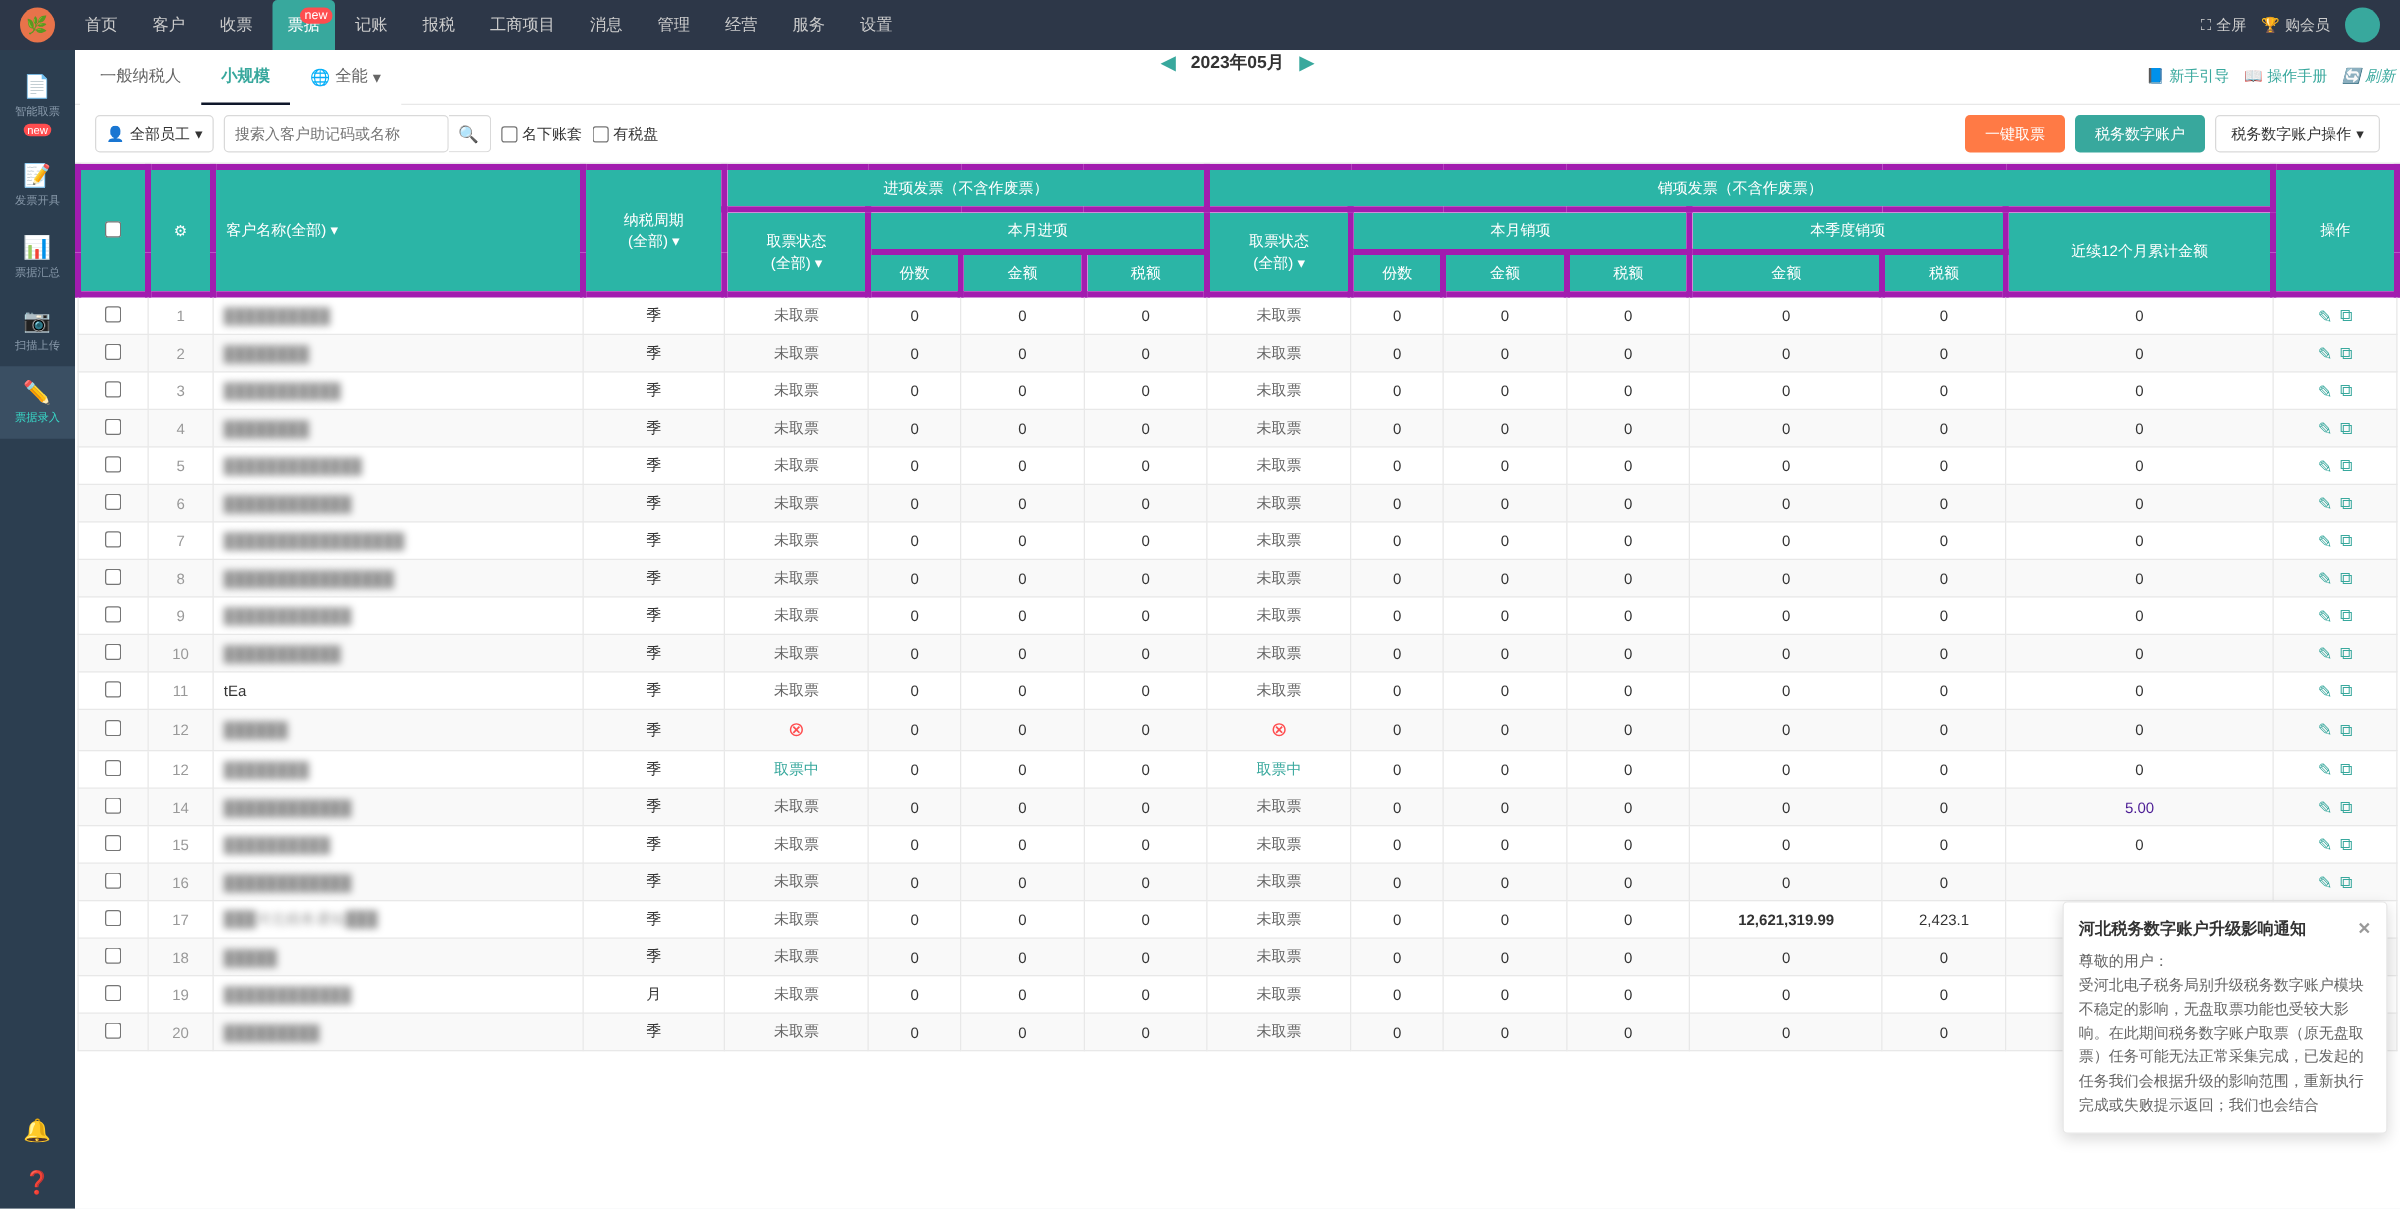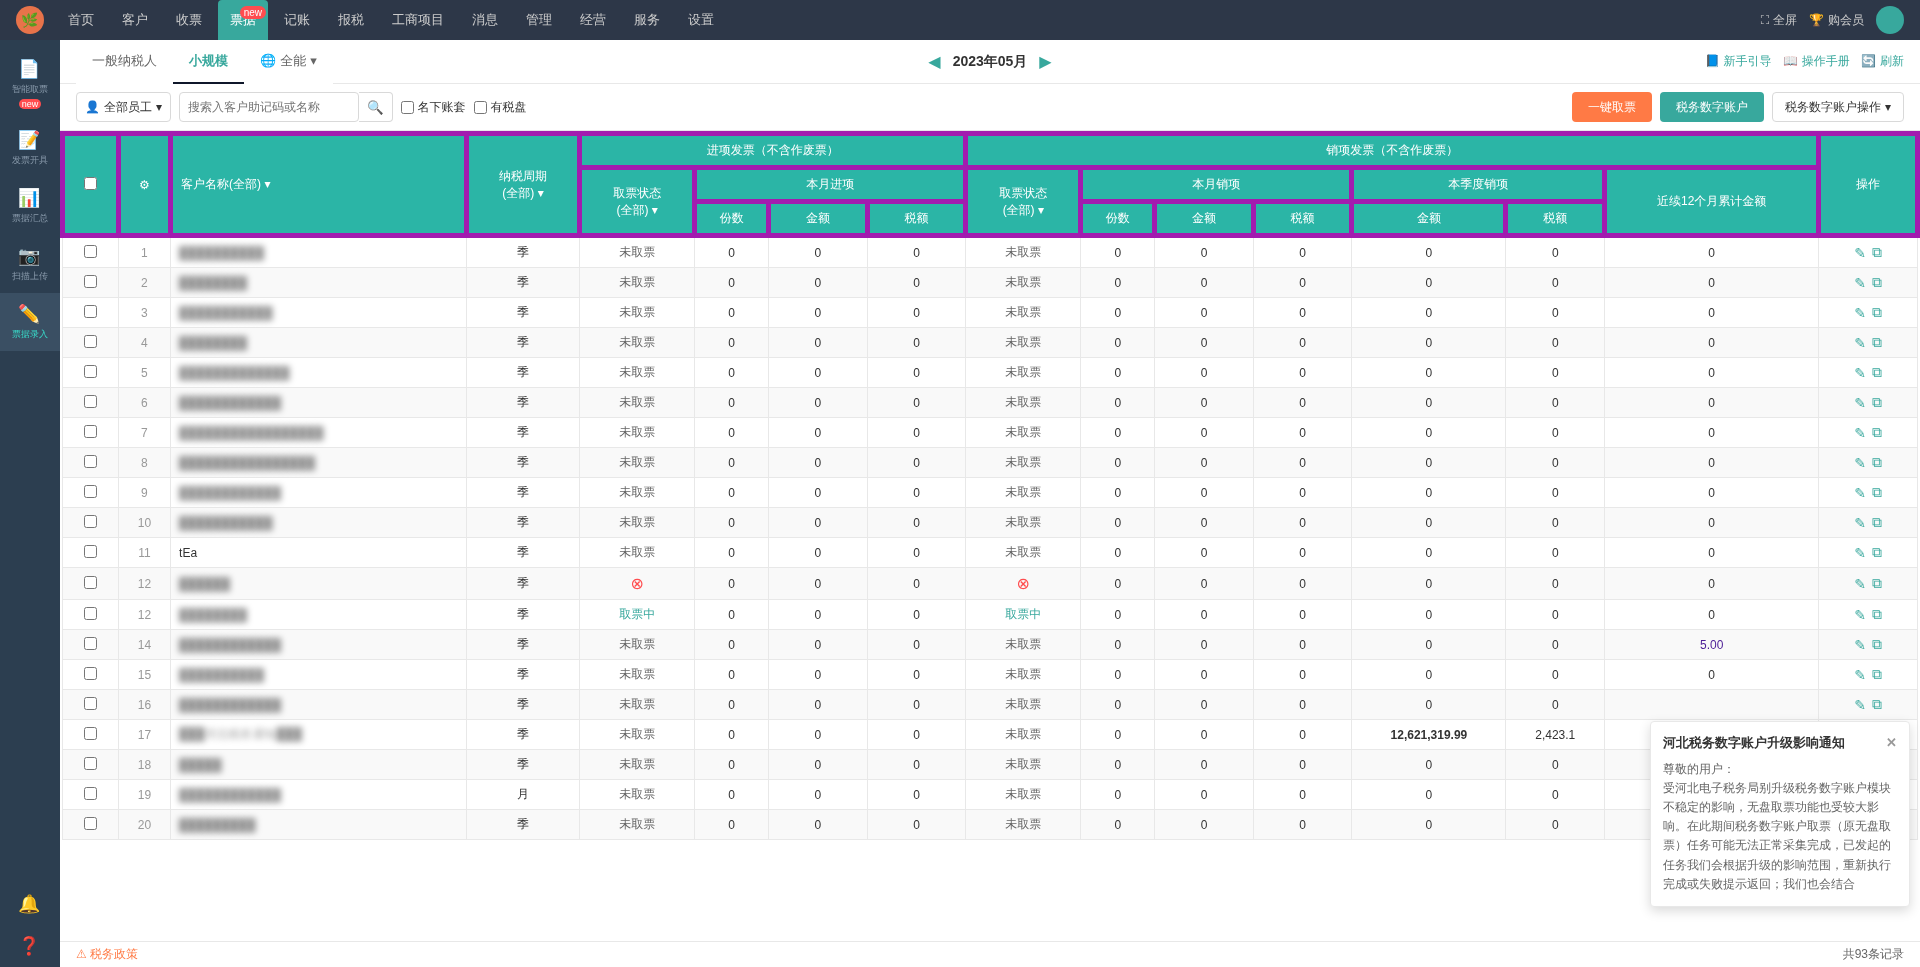--- a/index.html
+++ b/index.html
@@ -26,21 +26,21 @@
     
     .main-content { flex: 1; overflow: hidden; background: #f5f6fa; display: flex; flex-direction: column; }
 
     
     .sub-nav { background: white; padding: 0 16px; border-bottom: 1px solid #e8e8e8; display: flex; align-items: center; gap: 0; height: 44px; }
     .sub-nav-item { padding: 0 16px; height: 44px; display: flex; align-items: center; cursor: pointer; color: #666; font-size: 13px; border-bottom: 2px solid transparent; }
     .sub-nav-item.active { color: #38a89d; border-bottom: 2px solid #0f172a; font-weight: bold; }
     .sub-nav-right { margin-left: auto; display: flex; align-items: center; gap: 12px; color: #666; font-size: 12px; }
     .date-btn { cursor: pointer; color: #38a89d; font-size: 16px; }
     .date-text { font-size: 14px; font-weight: bold; color: #333; }
-    .sub-nav-wrapper { position: relative; background: white; padding: 0 16px; border-bottom: 1px solid #e8e8e8; display: flex; align-items: center; height: 44px; }
+    .sub-nav-wrapper { position: relative; background: white; padding: 0 4px; border-bottom: 1px solid #e8e8e8; display: flex; height: 44px; }
 
     
     .toolbar { background: white; padding: 8px 16px; display: flex; align-items: center; gap: 8px; border-bottom: 1px solid #e8e8e8; }
     .toolbar-select { border: 1px solid #d9d9d9; border-radius: 4px; padding: 4px 8px; font-size: 12px; display: flex; align-items: center; gap: 4px; cursor: pointer; background: white; height: 30px; }
     .toolbar-input { border: 1px solid #d9d9d9; border-radius: 4px; padding: 4px 8px; font-size: 12px; width: 180px; height: 30px; }
     .toolbar-search-btn { background: white; border: 1px solid #d9d9d9; border-left: none; border-radius: 0 4px 4px 0; padding: 4px 8px; cursor: pointer; height: 30px; display: flex; align-items: center; }
     .input-group { display: flex; }
     .toolbar-checkbox { display: flex; align-items: center; gap: 4px; cursor: pointer; font-size: 12px; }
     .toolbar-right { margin-left: auto; display: flex; gap: 8px; align-items: center; }
     .btn-orange { background: #ff7a45; color: white; border: none; border-radius: 4px; padding: 6px 16px; cursor: pointer; font-size: 12px; height: 30px; }
@@ -187,21 +187,21 @@
 
       <div class="sub-nav-right">
         <span style="cursor:pointer; color:#38a89d;">
           <span>📘</span>
           <span>新手引导</span>
         </span>
         <span style="cursor:pointer; color:#38a89d;">
           <span>📖</span>
           <span>操作手册</span>
         </span>
-        <span style="cursor:pointer; color:#38a89d;">
+        <span style="cursor:pointer; color:#38a89d;font-style:italic;">
           <span>🔄</span>
           <span>刷新</span>
         </span>
       </div>
     </div>
 
     <div class="toolbar">
       <div class="toolbar-select">
         <span>👤</span>
         <span>全部员工</span>
@@ -725,24 +725,20 @@
         <div class="ops-cell">
           <span class="edit-icon" title="编辑">✎</span>
           <span class="copy-icon" title="复制">⧉</span>
         </div>
       </td>
     </tr>
           </tbody>
       </table>
     </div>
 
-    <div class="status-bar">
-      <span style="cursor:pointer; color:#ff7a45;">⚠ 税务政策</span>
-      <span style="margin-left: auto; color:#666;">共93条记录</span>
-    </div>
   </div>
 </div>
 
 <div class="notification-popup">
   <div class="notif-header">
     <span>河北税务数字账户升级影响通知</span>
     <span class="notif-close">✕</span>
   </div>
   <div class="notif-body">
     尊敬的用户：<br>

